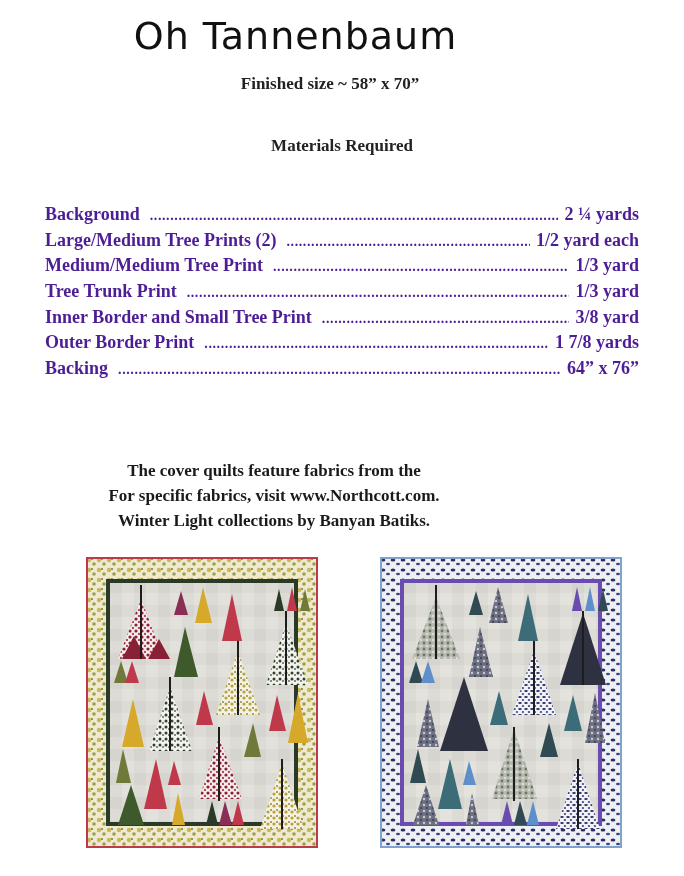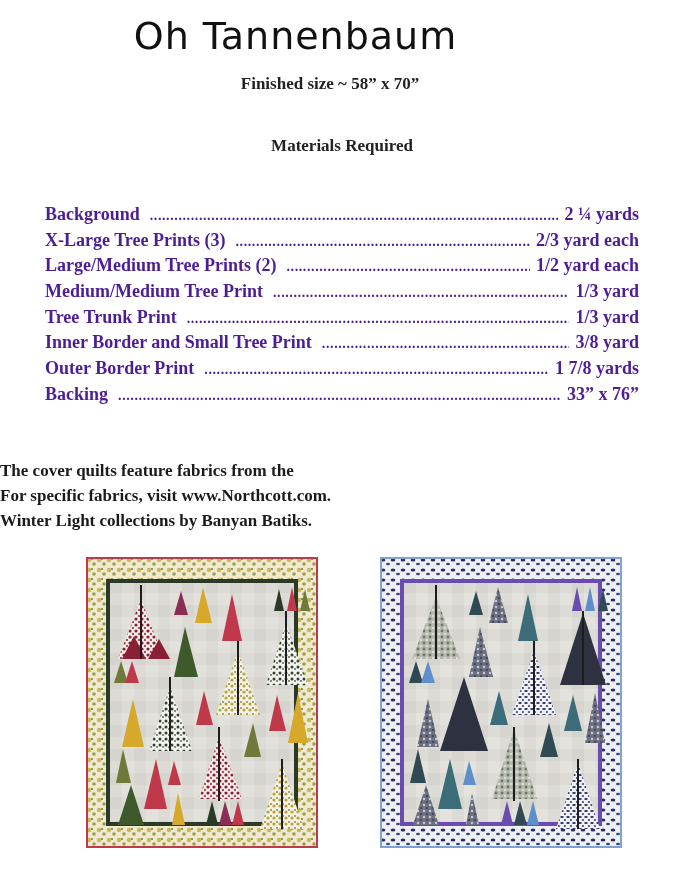--- a/index.html
+++ b/index.html
@@ -19,21 +19,21 @@
   .materials {
     position: absolute; left: 45px; top: 176px; width: 594px;
     font-family: "Liberation Serif", serif; font-weight: bold; font-size: 18px; color: #4c1d95; margin-top: 28px;
   }
   .row { display: flex; align-items: baseline; height: 25.7px; white-space: nowrap; }
   .row .label { flex: 0 0 auto; }
   .row .dots { flex: 1 1 auto; overflow: hidden; margin: 0 6px 0 10px; font-size: 14px; letter-spacing: 0.6px; }
   .row .dots::before { content: "................................................................................................................................................................................"; }
   .row .qty { flex: 0 0 auto; }
   .note {
-    position: absolute; left: 0; top: 458px; width: 548px; 
+    position: absolute; left: 0; top: 458px; width: 548px; text-align: center;
     font-family: "Liberation Serif", serif; font-weight: bold; font-size: 17px; line-height: 25px; color: #1a1a1a;
   }
   .quilt { position: absolute; }
   .quilt-left { left: 86px; top: 557px; width: 232px; height: 291px; }
   .quilt-right { left: 380px; top: 557px; width: 242px; height: 291px; }
   svg { display: block; }
 </style>
 </head>
 <body>
 
@@ -41,25 +41,20 @@
 <div class="subtitle">Finished size ~ 58” x 70”</div>
 <div class="materials-heading">Materials Required</div>
 
 <div class="materials">
   <div class="row">
       <span class="label">Background</span>
       <span class="dots"></span>
       <span class="qty">2 ¼ yards</span>
     </div>
   <div class="row">
-      <span class="label">X-Large Tree Prints (3)</span>
-      <span class="dots"></span>
-      <span class="qty">2/3 yard each</span>
-    </div>
-  <div class="row">
       <span class="label">Large/Medium Tree Prints (2)</span>
       <span class="dots"></span>
       <span class="qty">1/2 yard each</span>
     </div>
   <div class="row">
       <span class="label">Medium/Medium Tree Print</span>
       <span class="dots"></span>
       <span class="qty">1/3 yard</span>
     </div>
   <div class="row">
@@ -73,21 +68,21 @@
       <span class="qty">3/8 yard</span>
     </div>
   <div class="row">
       <span class="label">Outer Border Print</span>
       <span class="dots"></span>
       <span class="qty">1 7/8 yards</span>
     </div>
   <div class="row">
       <span class="label">Backing</span>
       <span class="dots"></span>
-      <span class="qty">33” x 76”</span>
+      <span class="qty">64” x 76”</span>
     </div>
 </div>
 
 <div class="note">
   <div>The cover quilts feature fabrics from the</div>
   <div>For specific fabrics, visit www.Northcott.com.</div>
   <div>Winter Light collections by Banyan Batiks.</div>
 </div>
 
 <div class="quilt quilt-left">

